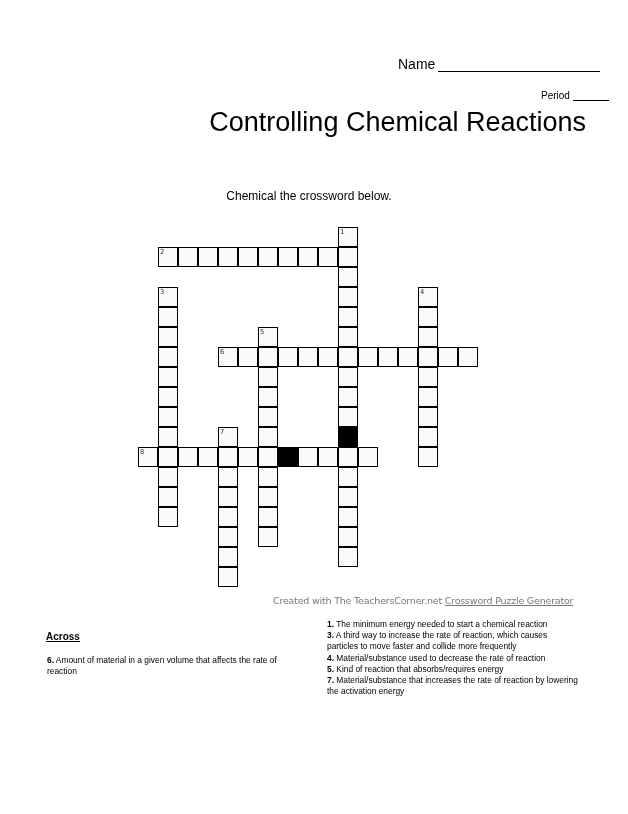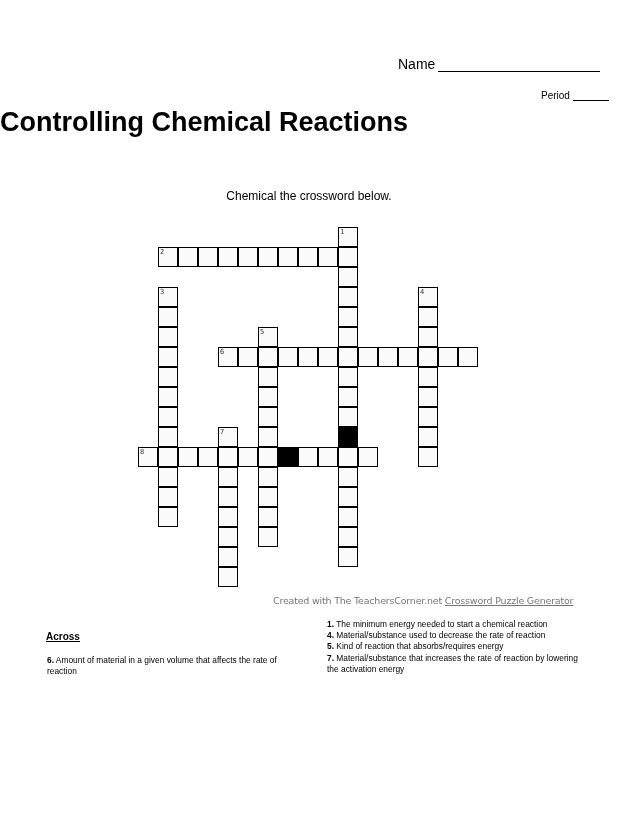--- a/index.html
+++ b/index.html
@@ -13,22 +13,22 @@
   .name-line .rule {
     display: inline-block; width: 162px; border-bottom: 1px solid #000; margin-left: 3px; height: 9px; vertical-align: bottom;
   }
   .period-line {
     position: absolute; left: 521px; top: 90px; font-size: 10px; margin-left: 20px;
   }
   .period-line .rule {
     display: inline-block; width: 36px; border-bottom: 1px solid #000; margin-left: 3px; height: 9px; vertical-align: bottom;
   }
   .title {
-    position: absolute; left: 0; width: 586px; top: 106px; text-align: left;
-    font-weight: bold; font-size: 27px; line-height: 33px;
+    position: absolute; left: 0; width: 586px; top: 106px; text-align: right;
+    font-weight: normal; font-size: 27px; line-height: 33px;
   }
   .subtitle {
     position: absolute; left: 0; width: 618px; top: 189px; text-align: center; font-size: 12px;
   }
   #grid { position: absolute; left: 0; top: 0; width: 628px; height: 600px; }
   .cell {
     position: absolute; width: 20px; height: 20px; box-sizing: border-box;
     border: 1.5px solid #000; background: #fafafa;
   }
   .cell.black { background: #000; }
@@ -174,17 +174,18 @@
 
 <div class="clues across">
   <h3>Across</h3>
   <div id="across-list">
       <div class="clue"><b>6.</b><span> Amount of material in a given volume that affects the rate of reaction</span></div>
     </div>
 </div>
 <div class="clues down">
   <div id="down-list">
       <div class="clue"><b>1.</b><span> The minimum energy needed to start a chemical reaction</span></div>
+      <div class="clue"><b>3.</b><span> A third way to increase the rate of reaction, which causes particles to move faster and collide more frequently</span></div>
       <div class="clue"><b>4.</b><span> Material/substance used to decrease the rate of reaction</span></div>
       <div class="clue"><b>5.</b><span> Kind of reaction that absorbs/requires energy</span></div>
       <div class="clue"><b>7.</b><span> Material/substance that increases the rate of reaction by lowering the activation energy</span></div>
     </div>
 </div>
 
 </body></html>

